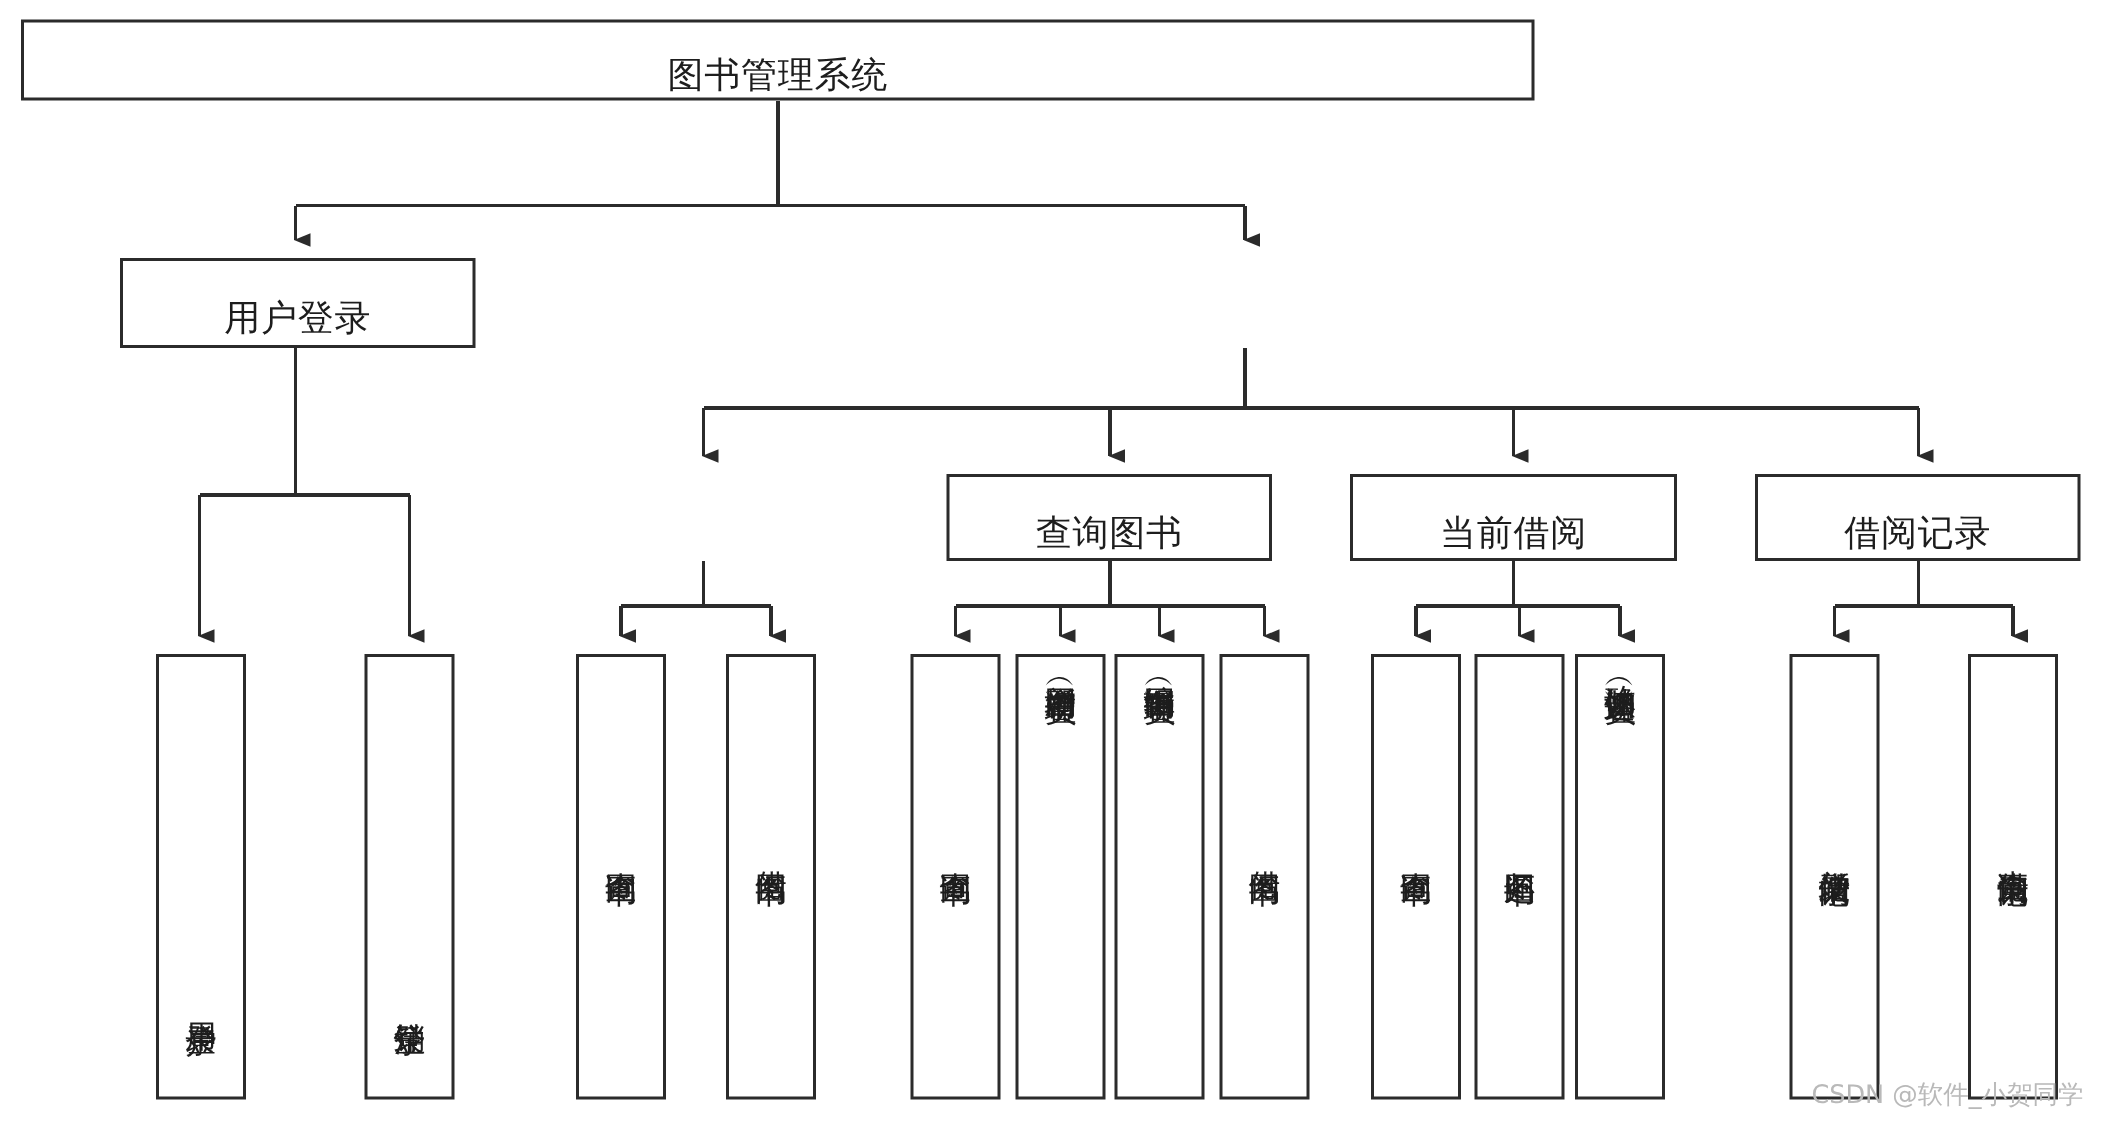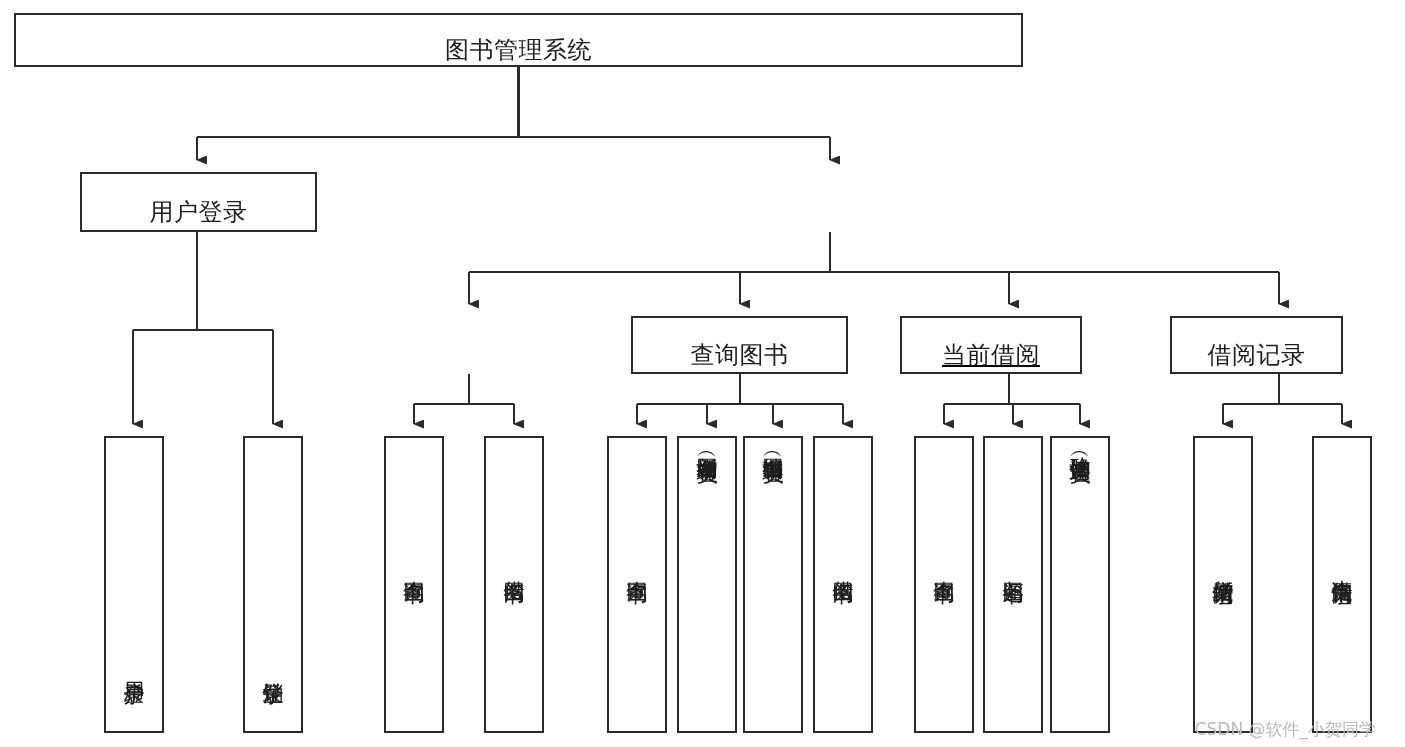--- a/index.html
+++ b/index.html
@@ -61,21 +61,21 @@
     line-height: 1.05;
     letter-spacing: 1px;
     padding: 3px 0;
     white-space: nowrap;
   }
   .leaf-box.align-bot .node-label-v { padding-bottom: 62px; }
   .leaf-box.align-mid .node-label-v { padding-bottom: 40px; }
   .leaf-box.align-top .node-label-v { padding-top: 2px; }
   #watermark {
     position: absolute;
-    right: 29px;
+    right: 16px;
     bottom: 6px;
     font-size: 17px;
     color: #b9b9b9;
     white-space: nowrap;
     pointer-events: none;
     margin-left: 12px;
   }
 </style>
 </head>
 <body>
@@ -155,25 +155,25 @@
   <div class="node-box" style="left:80px; top:172px; width:237px; height:60px;">
     <span class="node-label-h">用户登录</span>
   </div>
 
 
 
   <div class="node-box" style="left:631px; top:316px; width:217px; height:58px;">
     <span class="node-label-h">查询图书</span>
   </div>
 
-  <div class="node-box" style="left:900px; top:316px; width:182px; height:58px;text-decoration:underline;">
+  <div class="node-box" style="left:900px; top:316px; width:218px; height:58px;">
     <span class="node-label-h">当前借阅</span>
   </div>
 
-  <div class="node-box" style="left:1170px; top:316px; width:173px; height:58px;align-items:center;">
+  <div class="node-box" style="left:1170px; top:316px; width:217px; height:58px;align-items:center;">
     <span class="node-label-h">借阅记录</span>
   </div>
 
   <div class="leaf-box align-bot" style="left:104px; top:436px; width:60px; height:297px;">
     <span class="node-label-v">用户登录</span>
   </div>
 
   <div class="leaf-box align-bot" style="left:243px; top:436px; width:60px; height:297px;">
     <span class="node-label-v">注销登录</span>
   </div>

